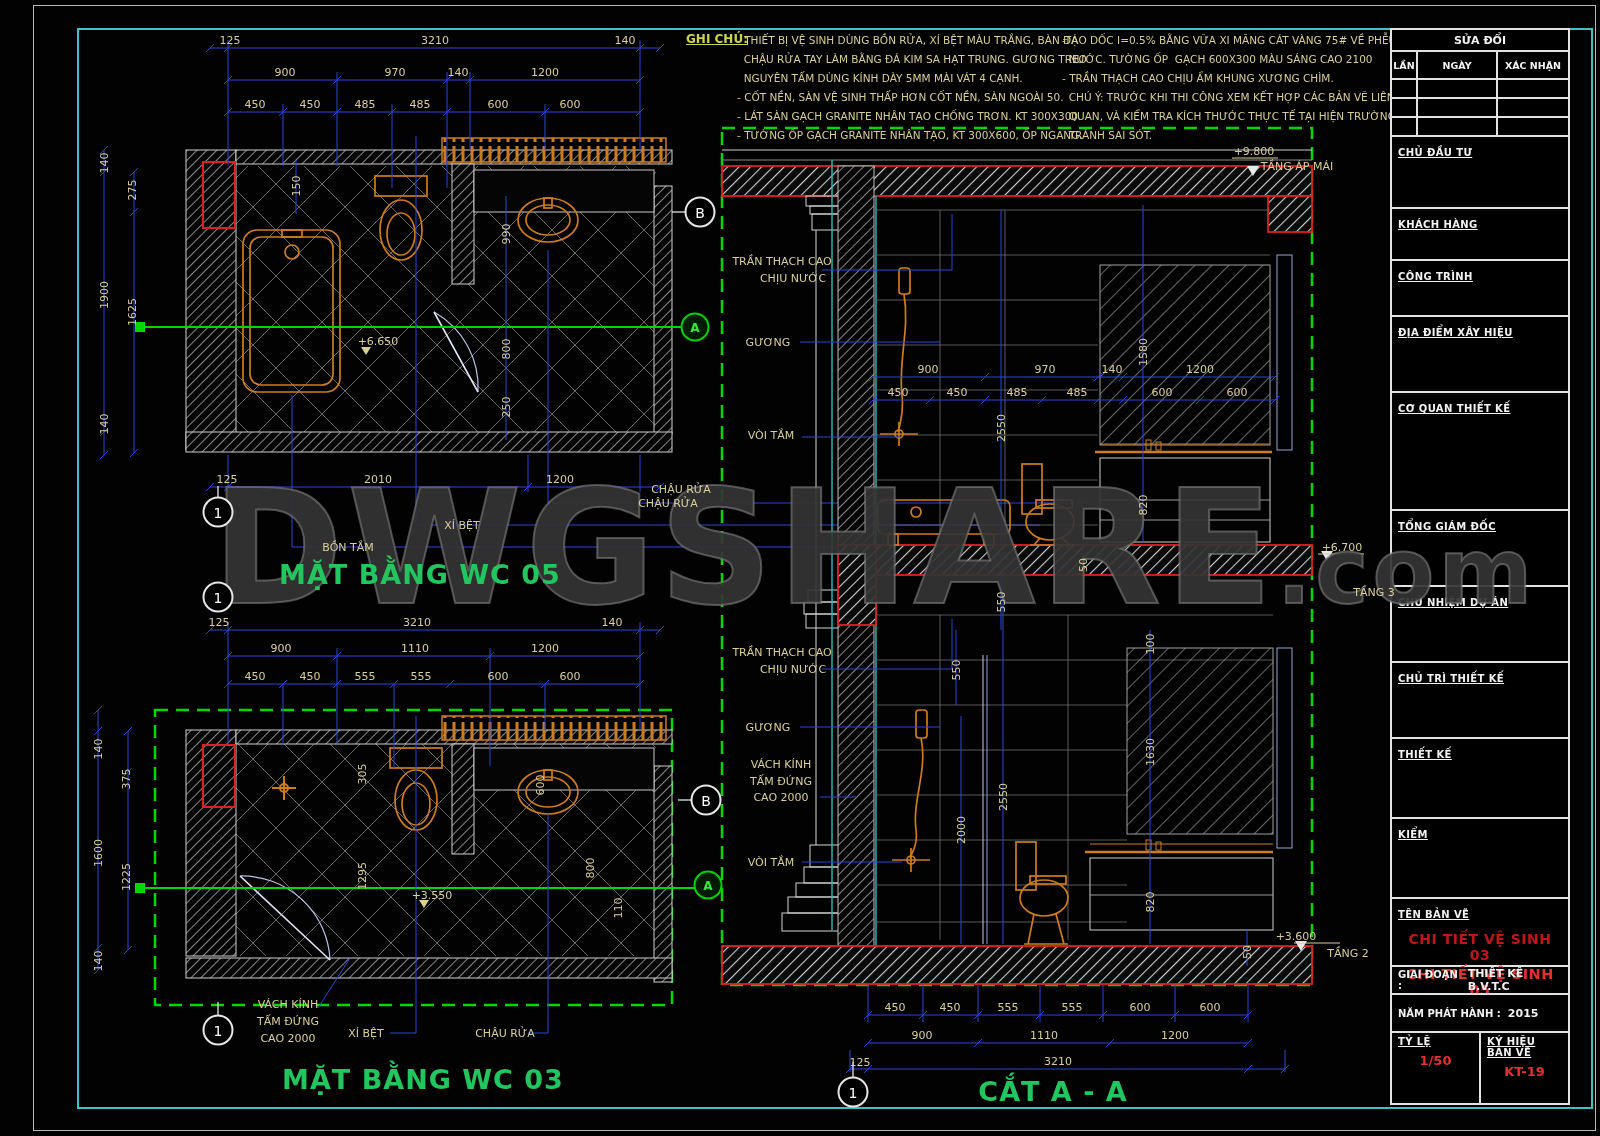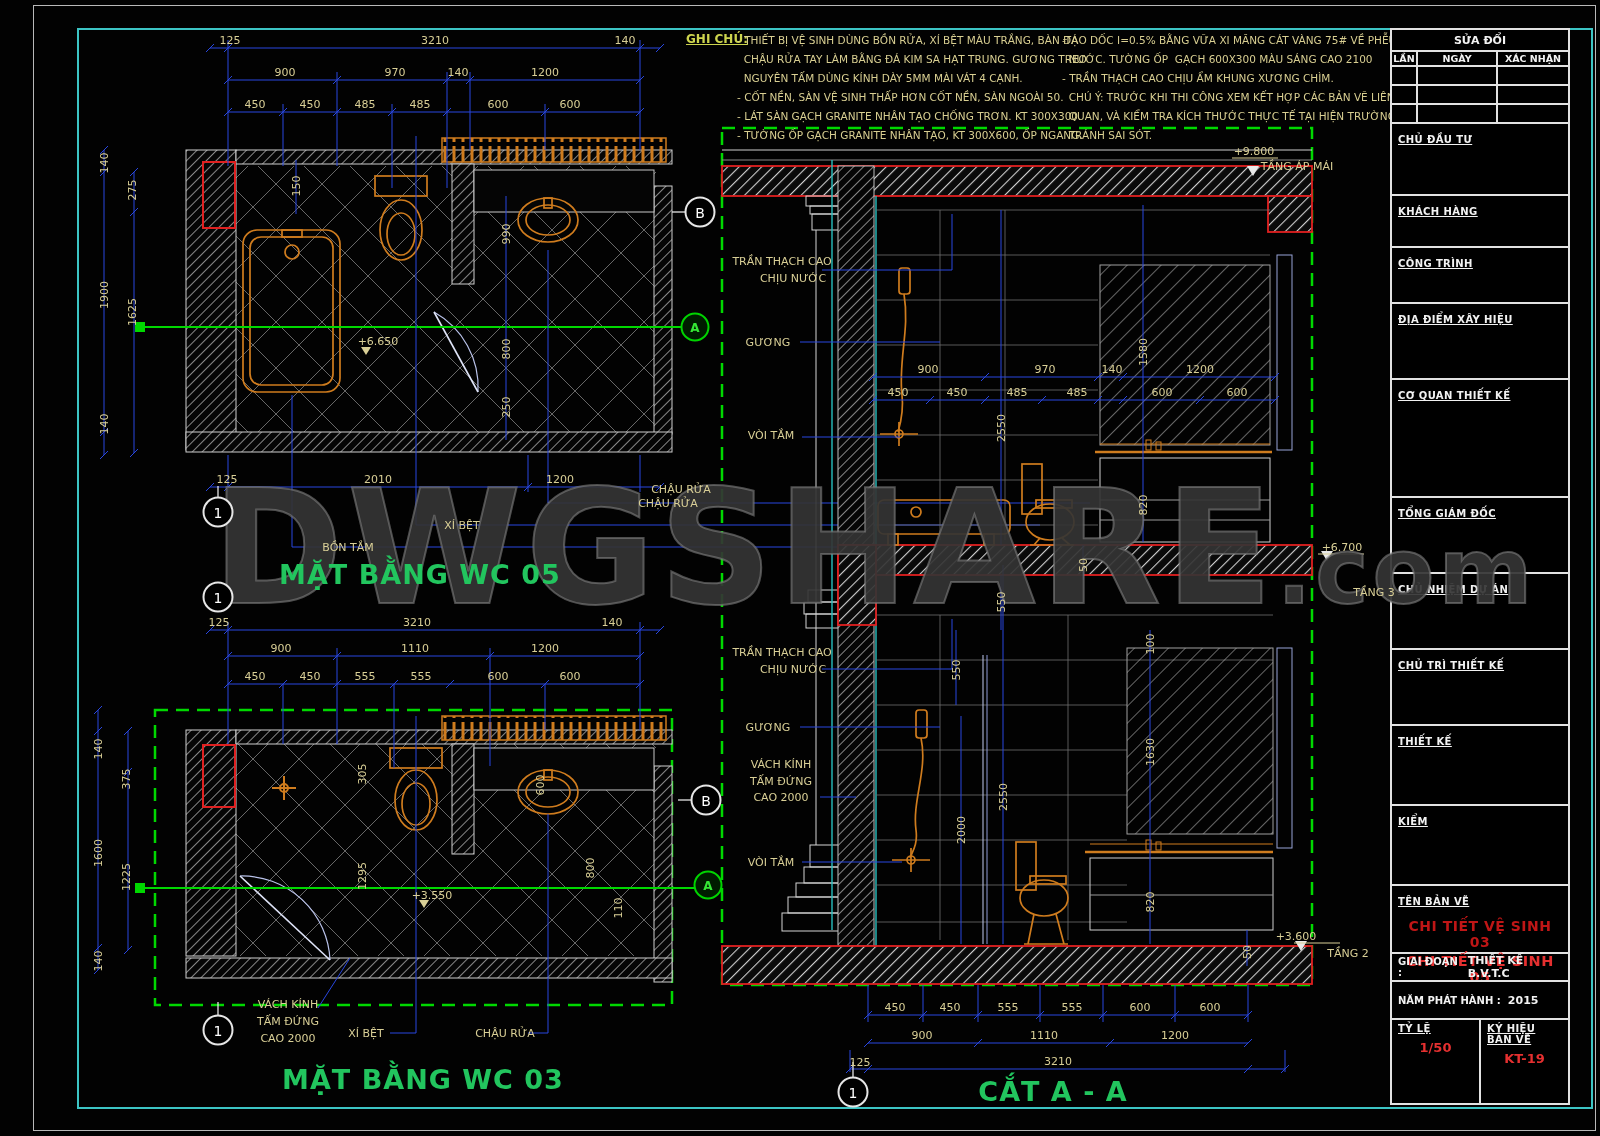--- a/index.html
+++ b/index.html
@@ -24,21 +24,21 @@
   text-decoration:underline;}
 .notes-col{position:absolute;z-index:4;color:#d9cf92;font-size:10.5px;line-height:19px;white-space:pre;}
 #notes-col1{left:737px;top:31px;}
 #notes-col2{left:1062px;top:31px;}
 .tb{position:absolute;left:1390px;top:28px;width:180px;height:1077px;z-index:4;border:2px solid #e2e2e2;
   box-sizing:border-box;display:flex;flex-direction:column;background:#000;}
 .tb-row{border-bottom:2px solid #e2e2e2;box-sizing:border-box;flex:none;}
 .tb-label{color:#f2f2f2;font-weight:bold;font-size:10px;text-decoration:underline;letter-spacing:.4px;}
 .rev-head{height:22px;display:flex;align-items:center;justify-content:center;color:#f2f2f2;font-weight:bold;font-size:11px;}
 .rev-cols,.rev-row{display:flex;}
-.rev-cols{height:15px;justify-content:center;}
+.rev-cols{height:28px;justify-content:center;}
 .rev-row{height:19px;}
 .rev-c{box-sizing:border-box;border-right:2px solid #e2e2e2;display:flex;align-items:center;justify-content:center;
   color:#f2f2f2;font-weight:bold;font-size:9.5px;}
 .rev-c1{width:26px;}.rev-c2{width:80px;}.rev-c3{flex:1;border-right:none;}
 .tb-sec{padding:4px 6px;}
 .tb-red1{color:#bf1616;font-weight:bold;font-size:14px;text-align:center;margin-top:9px;letter-spacing:.5px;}
 .tb-red2{color:#e53030;font-weight:bold;font-size:14.5px;text-align:center;margin-top:3px;letter-spacing:.5px;}
 .tb-kv{display:flex;align-items:center;padding:0 6px;gap:7px;}
 .tb-kv .k{color:#f2f2f2;font-weight:bold;font-size:10px;}
 .tb-kv .v{color:#f2f2f2;font-weight:bold;font-size:11px;}

